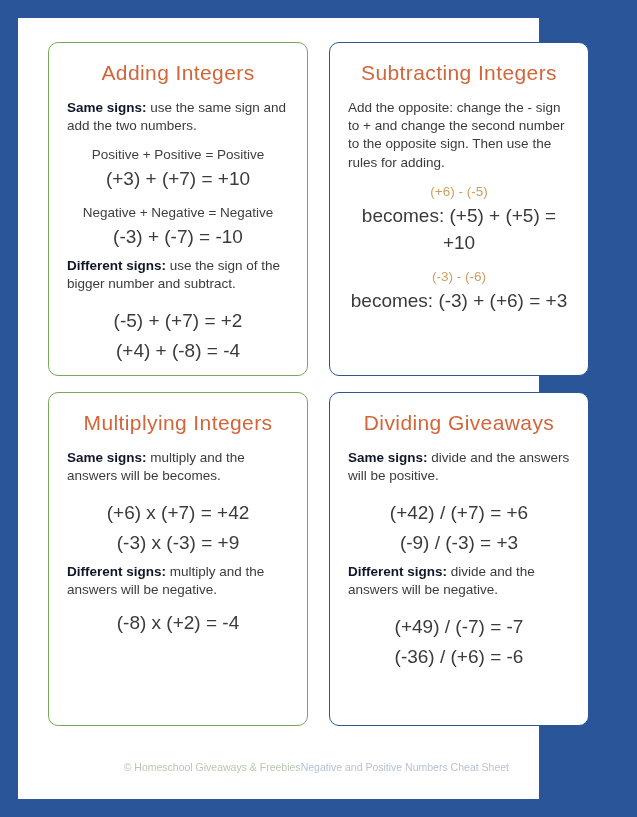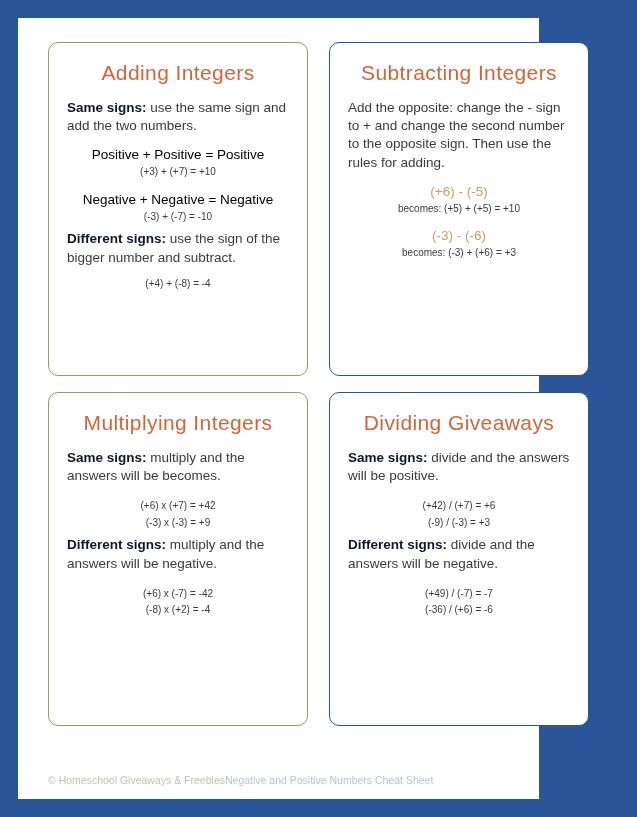--- a/index.html
+++ b/index.html
@@ -62,39 +62,39 @@
   .lead {
     color: #0f172a;
     font-weight: bold;
   }
   .rule {
     text-align: center;
     color: #c9a44a;
     font-size: 13.5px;
     margin: 12px 0 3px 0;
   }
-  .rule.olive { color: #000000; }
+  .rule.olive { color: #404040; }
   .rule.tan   { color: #cf9e5e; }
   .eq {
     text-align: center;
     color: #3b3b3b;
-    font-size: 10px;
+    font-size: 19px;
     line-height: 1.45;
     margin: 0 0 6px 0;
   }
   .eq.spaced { margin-top: 14px; }
   .eq.tight  { margin-bottom: 2px; }
 
   .footer {
     position: absolute;
     left: 30px;
     right: 30px;
-    bottom: 13px;
+    bottom: 26px;
     display: flex;
-    justify-content: flex-start;
+    justify-content: flex-end;
     font-size: 10.5px;
   }
   .footer .left  { color: #b8c8b0; }
   .footer .right { color: #b9c2d3; }
 </style>
 </head>
 <body>
 
 <div class="page">
 
@@ -105,20 +105,21 @@
       <p class="para">
         <span class="lead">Same signs:</span><span> use the same sign and add the two numbers.</span>
       </p>
       <div class="rule olive">Positive + Positive = Positive</div>
       <div class="eq">(+3) + (+7) = +10</div>
       <div class="rule olive">Negative + Negative = Negative</div>
       <div class="eq">(-3) + (-7) = -10</div>
       <p class="para">
         <span class="lead">Different signs:</span><span> use the sign of the bigger number and subtract.</span>
       </p>
+      <div class="eq tight spaced">(-5) + (+7) = +2</div>
       <div class="eq">(+4) + (-8) = -4</div>
     </div>
 
     <div class="card blue">
       <div class="card-title">Subtracting Integers</div>
       <p class="para">Add the opposite: change the - sign to + and change the second number to the opposite sign. Then use the rules for adding.</p>
       <div class="rule tan spaced">(+6) - (-5)</div>
       <div class="eq">becomes: (+5) + (+5) = +10</div>
       <div class="rule tan">(-3) - (-6)</div>
       <div class="eq">becomes: (-3) + (+6) = +3</div>
@@ -127,21 +128,20 @@
     <div class="card green">
       <div class="card-title">Multiplying Integers</div>
       <p class="para">
         <span class="lead">Same signs:</span><span> multiply and the answers will be becomes.</span>
       </p>
       <div class="eq tight spaced">(+6) x (+7) = +42</div>
       <div class="eq">(-3) x (-3) = +9</div>
       <p class="para">
         <span class="lead">Different signs:</span><span> multiply and the answers will be negative.</span>
       </p>
-      <div class="eq tight spaced">(+6) x (-7) = -42</div>
       <div class="eq">(-8) x (+2) = -4</div>
     </div>
 
     <div class="card blue">
       <div class="card-title">Dividing Giveaways</div>
       <p class="para">
         <span class="lead">Same signs:</span><span> divide and the answers will be positive.</span>
       </p>
       <div class="eq tight spaced">(+42) / (+7) = +6</div>
       <div class="eq">(-9) / (-3) = +3</div>

